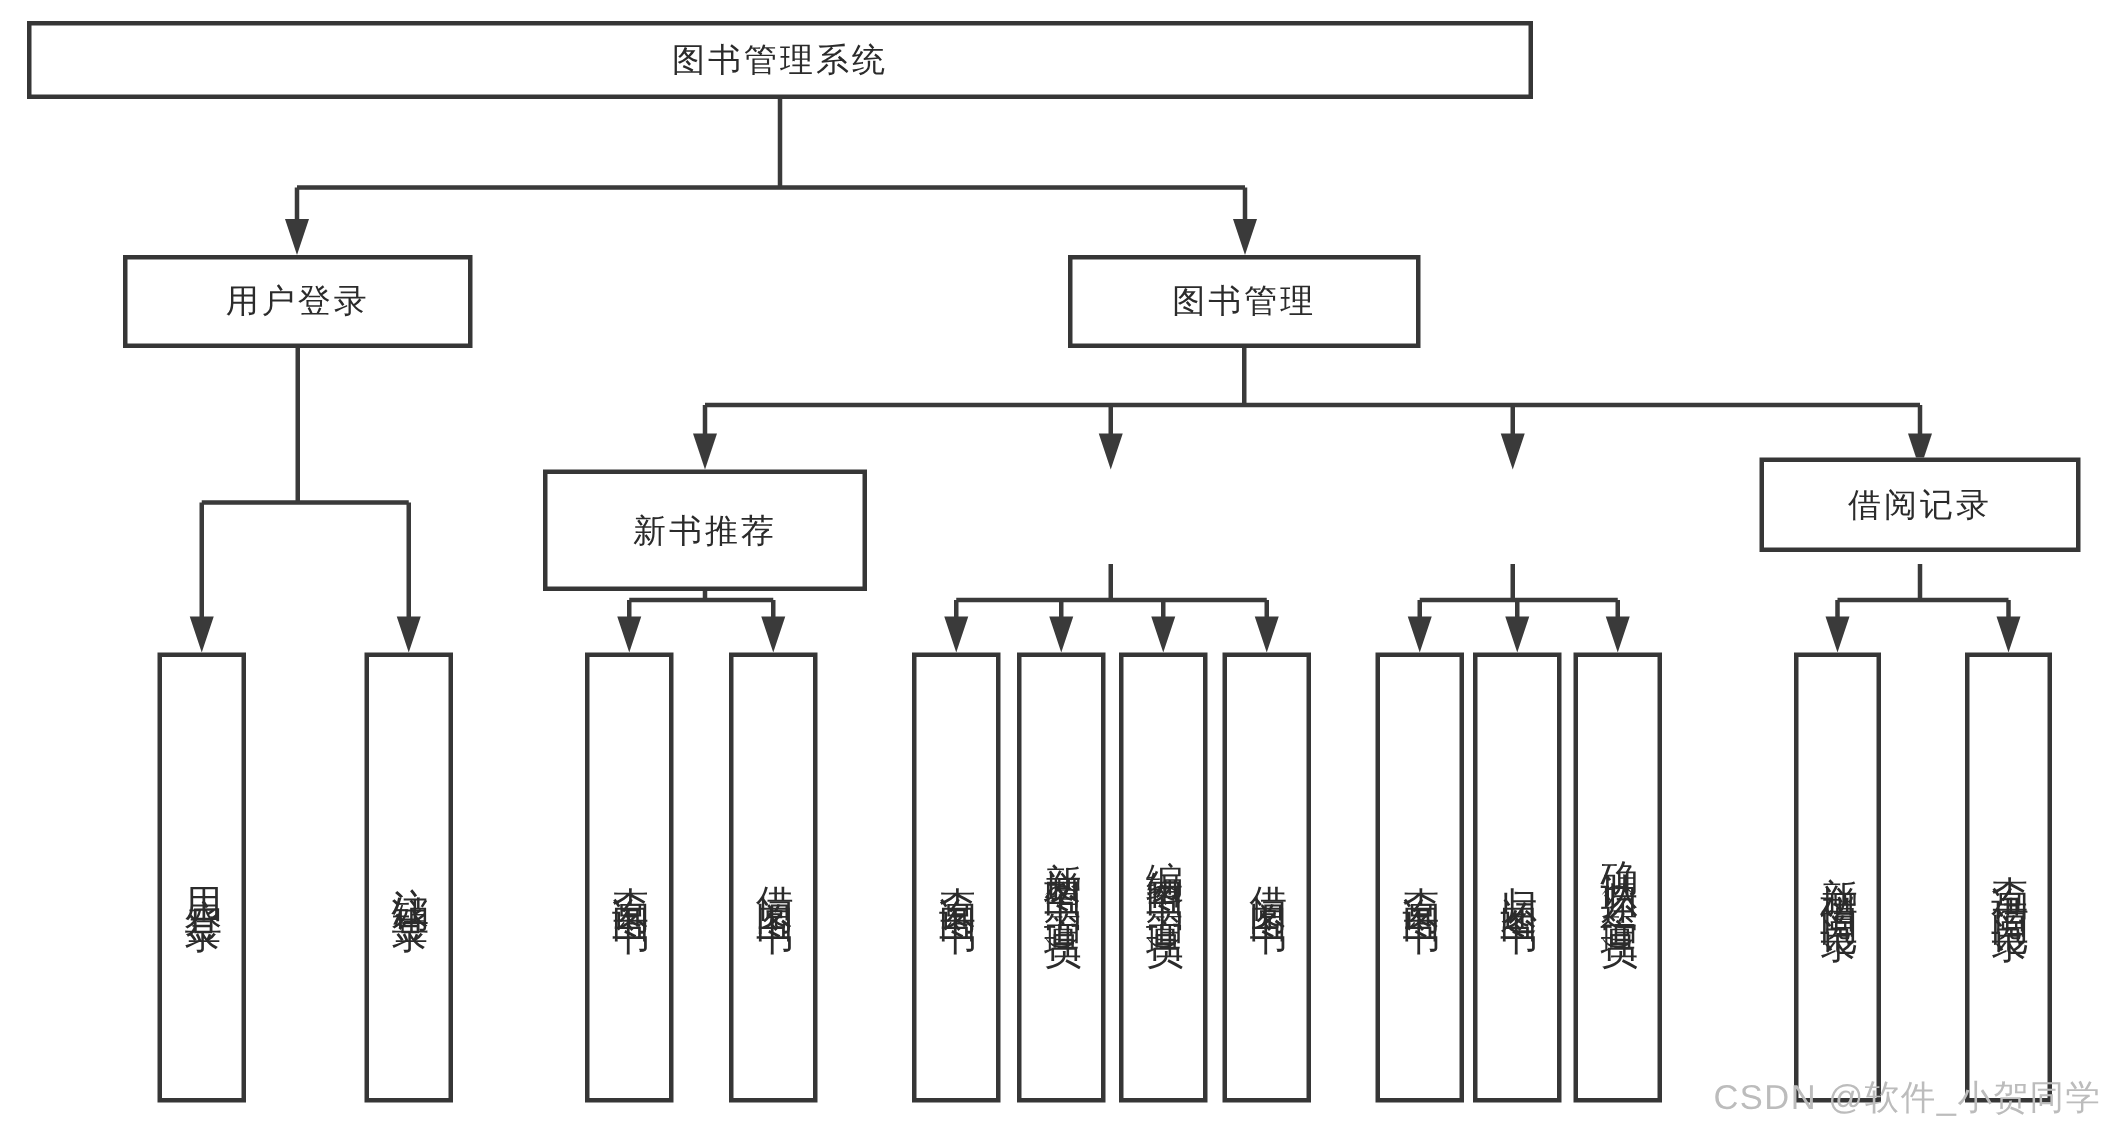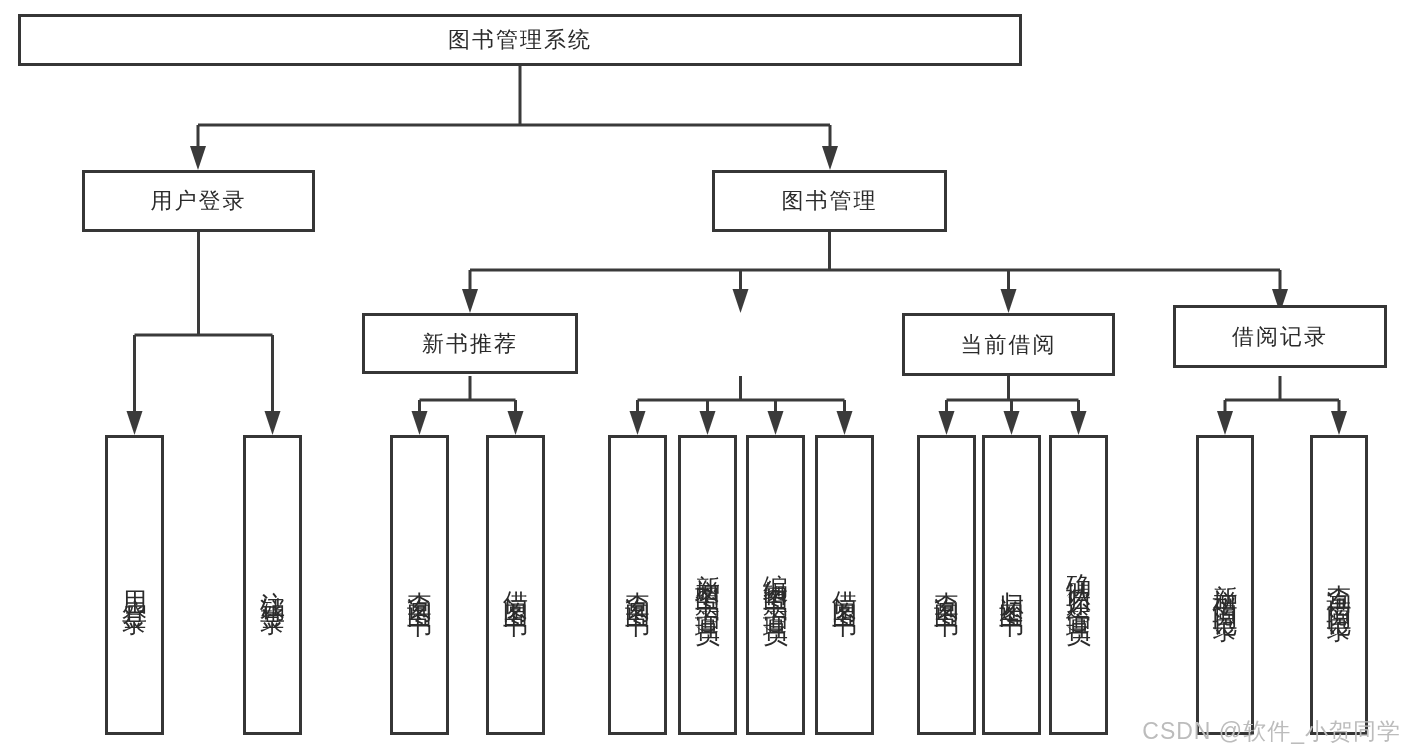--- a/index.html
+++ b/index.html
@@ -85,22 +85,21 @@
     <path d="M1280 376 V400 M1225 400 H1339 M1225 400 V414 M1339 400 V414"></path>
     <polygon points="1217,411 1233,411 1225,435"></polygon>
     <polygon points="1331,411 1347,411 1339,435"></polygon>
   </svg>
 
   <div class="node" style="left:18px;top:14px;width:1004px;height:52px;">图书管理系统</div>
 
   <div class="node" style="left:82px;top:170px;width:233px;height:62px;">用户登录</div>
   <div class="node" style="left:712px;top:170px;width:235px;height:62px;">图书管理</div>
 
-  <div class="node" style="left:362px;top:313px;width:216px;height:61px;">新书推荐</div>
-  <div class="node" style="left:902px;top:313px;width:213px;height:63px;">当前借阅</div>
+  <div class="node" style="left:362px;top:313px;width:216px;height:81px;">新书推荐</div>
   <div class="node" style="left:1173px;top:305px;width:214px;height:63px;">借阅记录</div>
 
   <div class="leaf" style="left:105px;top:435px;width:59px;height:300px;">用户登录</div>
   <div class="leaf" style="left:243px;top:435px;width:59px;height:300px;">注销登录</div>
 
   <div class="leaf" style="left:390px;top:435px;width:59px;height:300px;">查询图书</div>
   <div class="leaf" style="left:486px;top:435px;width:59px;height:300px;">借阅图书</div>
 
   <div class="leaf" style="left:608px;top:435px;width:59px;height:300px;">查询图书</div>
   <div class="leaf" style="left:678px;top:435px;width:59px;height:300px;">新增图书（管理员）</div>

